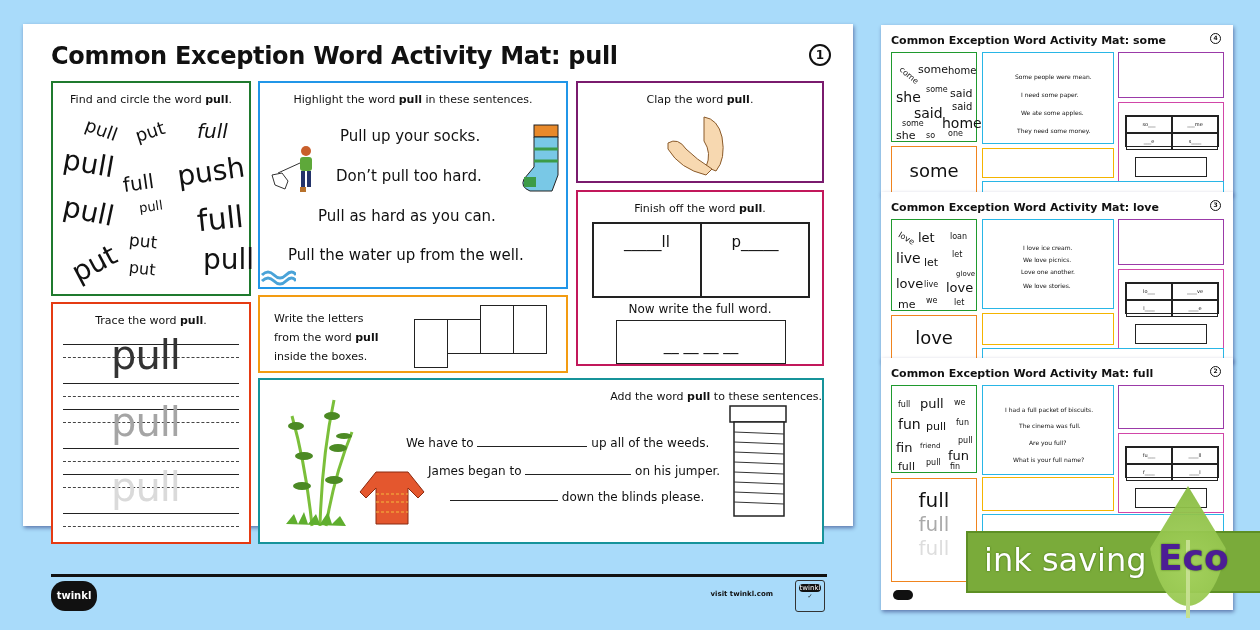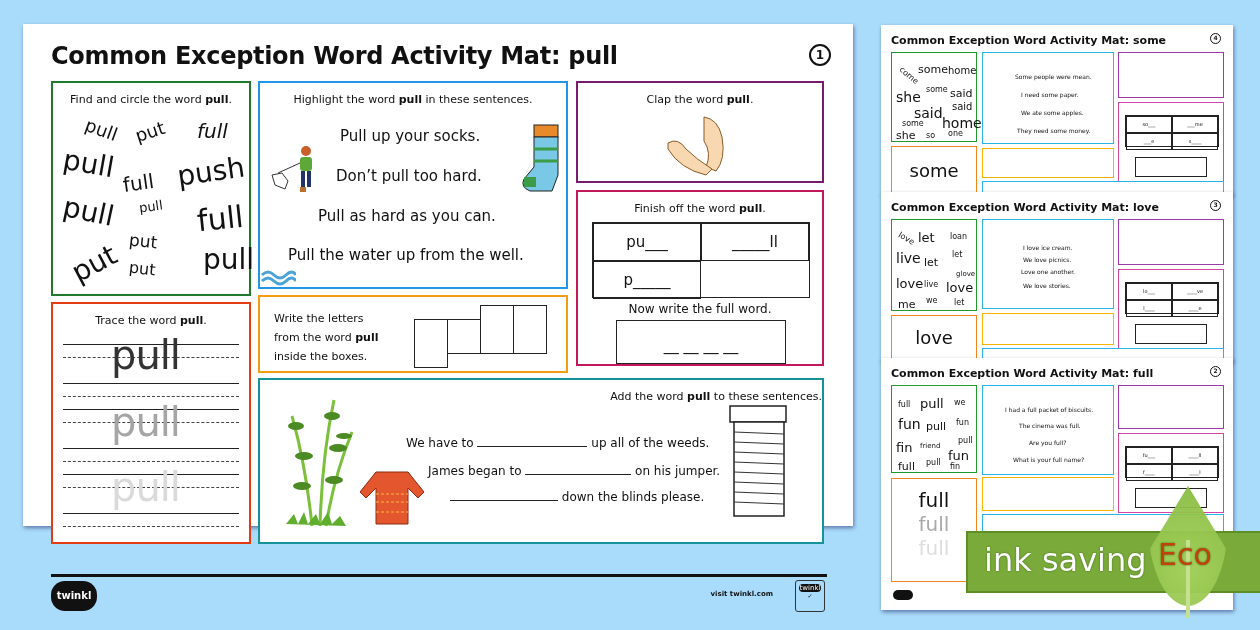--- a/index.html
+++ b/index.html
@@ -27,21 +27,21 @@
 .badge span{display:block;background:#111;color:#fff;border-radius:6px;margin:0 3px;font-size:7px}
 .thumb{left:881px;width:352px;height:170px}
 .thumb .t{position:absolute;left:10px;top:9px;font-size:11px;font-weight:bold}
 .thumb .pn{position:absolute;right:12px;top:8px;width:11px;height:11px;border:1.5px solid #111;border-radius:50%;font-size:6px;text-align:center;line-height:8px;font-weight:bold}
 .tb{position:absolute;border:1.5px solid;background:#fff;font-size:5px;text-align:center;padding-top:3px}
 .tw{position:absolute;font-size:11px}
 .ts{position:absolute;font-size:6px;white-space:nowrap}
 .eco{position:absolute;left:966px;top:531px;width:294px;height:62px;background:#7aab3a;border:2px solid #5d8f24;border-right:none}
 .eco-txt{position:absolute;left:16px;top:8px;color:#fff;font-size:32px;text-shadow:0 0 2px #3d6a10}
 .leaf{position:absolute;left:1148px;top:486px;width:80px;height:120px;background:radial-gradient(circle at 50% 70%,#a5d25e,#85b93e);border-radius:50% 50% 50% 50%/ 30% 30% 70% 70%;clip-path:polygon(50% 0,100% 55%,100% 100%,0 100%,0 55%);opacity:.95}
-.eco-word{position:absolute;left:1158px;top:537px;color:#c2410c;font-size:30px;font-weight:normal;text-shadow:0 0 2px #3d6a10}
+.eco-word{position:absolute;left:1158px;top:537px;color:#4c1d95;font-size:36px;font-weight:bold;text-shadow:0 0 2px #3d6a10}
 .stem{position:absolute;left:1186px;top:540px;width:4px;height:78px;background:#c5e08f}
 </style>
 </head>
 <body>
 
 <div class="sheet main">
   <div class="title">Common Exception Word Activity Mat: pull</div>
   <div class="pagenum">1</div>
 
   <div class="box" style="left:28px;top:57px;width:200px;height:215px;border-color:#1f7a2e">
@@ -99,21 +99,20 @@
       <svg width="72" height="64">
           <path d="M40 4 q14 2 18 20 q4 22 -6 34 l-10 -4 q6 -14 -2 -26z" fill="#f7d8b0" stroke="#8a5a2a"></path>
           <path d="M4 30 q10 -6 18 6 q10 10 26 20 l-6 6 q-26 -6 -38 -26z" fill="#f7d8b0" stroke="#8a5a2a"></path>
         </svg>
     </div>
   </div>
 
   <div class="box" style="left:553px;top:166px;width:248px;height:176px;border-color:#c2185b">
     <div class="inst"><span>Finish off the word </span><b>pull</b>.</div>
     <div class="grid" style="left:14px;top:30px;width:218px;height:76px">
-      <div>pu___</div>
       <div>_____ll</div>
       <div>p_____</div>
     </div>
     <div style="position:absolute;left:0;right:0;top:110px;text-align:center;font-size:12px">Now write the full word.</div>
     <div style="position:absolute;left:38px;top:128px;width:170px;height:44px;border:1.5px solid #222;text-align:center;font-size:15px;line-height:48px">__ __ __ __</div>
   </div>
 
   <div class="box" style="left:28px;top:278px;width:200px;height:242px;border-color:#e53b13">
     <div class="inst"><span>Trace the word </span><b>pull</b>.</div>
     <div class="lines" style="top:0;bottom:0">

